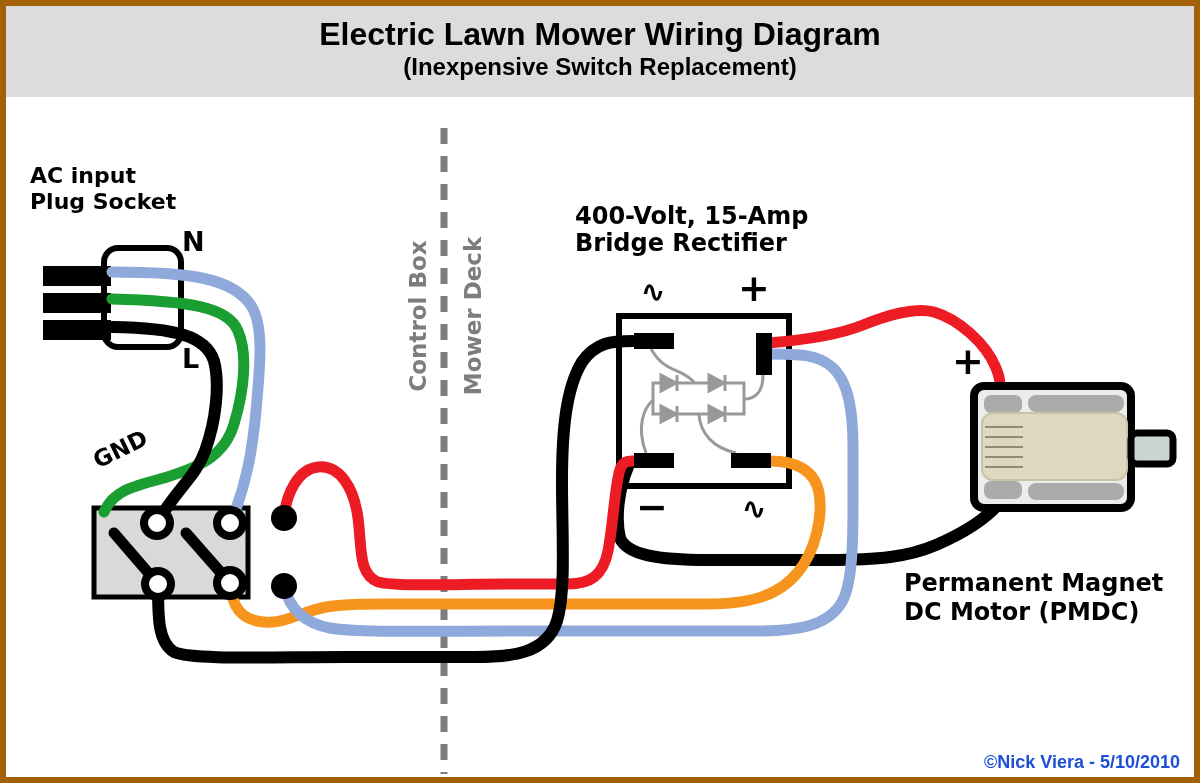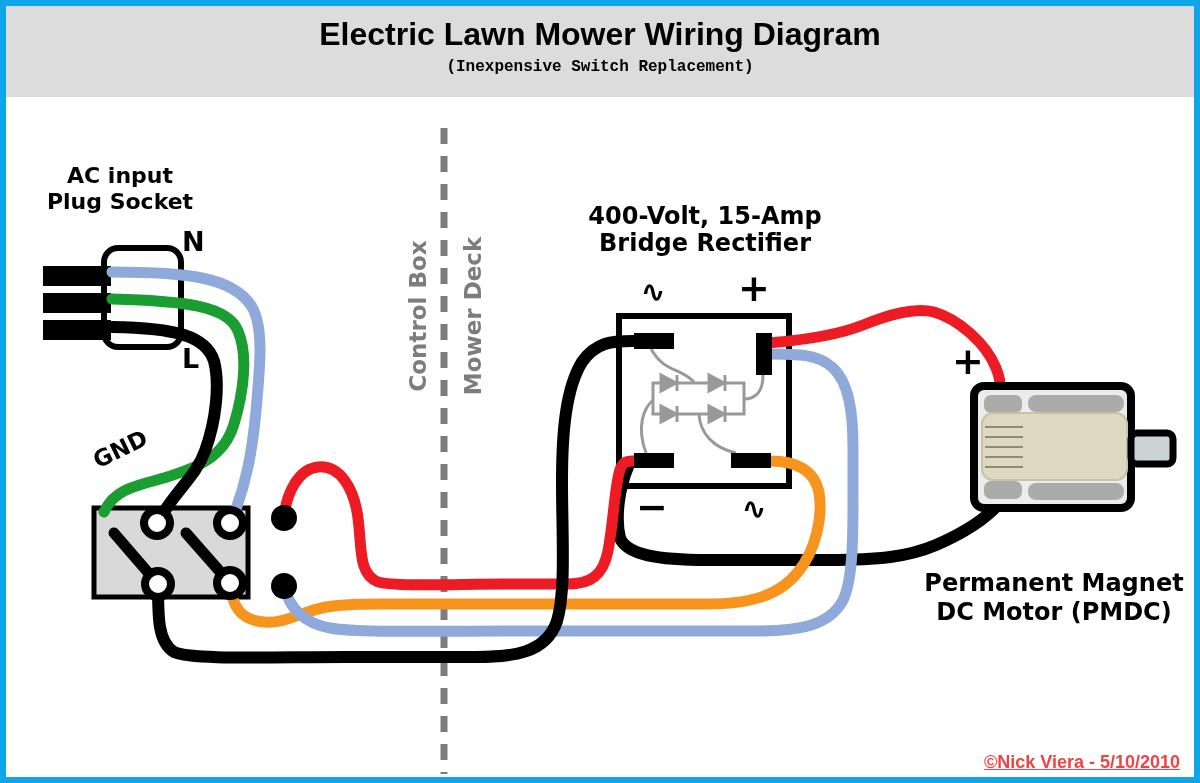--- a/index.html
+++ b/index.html
@@ -2,30 +2,30 @@
 <html style="--wire-red: #ed1c24; --wire-orange: #f7941d; --wire-blue: #8fa9da; --wire-green: #1b9e31; --wire-black: #000000; --divider-gray: #7d7d7d; --switch-fill: #d9d9d9; --header-bg: #dcdcdc; --bridge-gray: #999999; --motor-body: #ececec; --motor-magnet: #a9aca9; --motor-armature: #ded8c0; --motor-shaft: #ccd4d3;"><head>
 <meta charset="utf-8">
 <style>
   :root{
     --wire-red:#ed1c24; --wire-orange:#f7941d; --wire-blue:#8fa9da; --wire-green:#1b9e31;
     --wire-black:#000000; --divider-gray:#7d7d7d; --switch-fill:#d9d9d9; --header-bg:#dcdcdc;
     --bridge-gray:#999999; --motor-body:#ececec; --motor-magnet:#a9aca9; --motor-armature:#ded8c0; --motor-shaft:#ccd4d3;
   }
   *{margin:0;padding:0;box-sizing:border-box;}
   body{font-family:"DejaVu Sans","Liberation Sans",sans-serif;background:#fff;}
-  .page{position:relative;width:1200px;height:783px;border:6px solid #0ea5e9;background:#fff;overflow:hidden;}
+  .page{position:relative;width:1200px;height:783px;border:6px solid #a16207;background:#fff;overflow:hidden;}
   .header{position:absolute;left:0;top:0;width:100%;height:91px;background:var(--header-bg);text-align:center;padding-top:10px;}
   .title{font-family:"Liberation Sans",sans-serif;font-size:32px;font-weight:bold;line-height:36px;color:#000;}
-  .subtitle{font-family:Liberation Mono, monospace;font-size:16px;font-weight:bold;line-height:30px;color:#000;}
+  .subtitle{font-family:Liberation Sans, sans-serif;font-size:24px;font-weight:bold;line-height:30px;color:#000;}
   .diagram{position:absolute;left:0;top:0;width:1188px;height:771px;}
   .lbl{position:absolute;font-weight:bold;color:#000;white-space:pre-line;line-height:1.2;}
-  .center{text-align:center;}
+  .center{text-align:left;}
   .vlabel{position:absolute;font-weight:bold;color:var(--divider-gray);transform:translate(-50%,-50%) rotate(-90deg);white-space:nowrap;font-size:23px;}
   .sym{position:absolute;font-weight:bold;color:#000;line-height:1;text-align:center;}
-  .copyright{position:absolute;right:14px;top:746px;font-size:18px;font-weight:bold;color:#ef4444;font-family:"Liberation Sans",sans-serif;text-decoration:underline;}
+  .copyright{position:absolute;right:14px;top:746px;font-size:18px;font-weight:bold;color:#1d4ed8;font-family:"Liberation Sans",sans-serif;}
 </style>
 </head>
 <body>
 
 <div class="page">
 
   <div class="header">
     <div class="title">Electric Lawn Mower Wiring Diagram</div>
     <div class="subtitle">(Inexpensive Switch Replacement)</div>
   </div>

